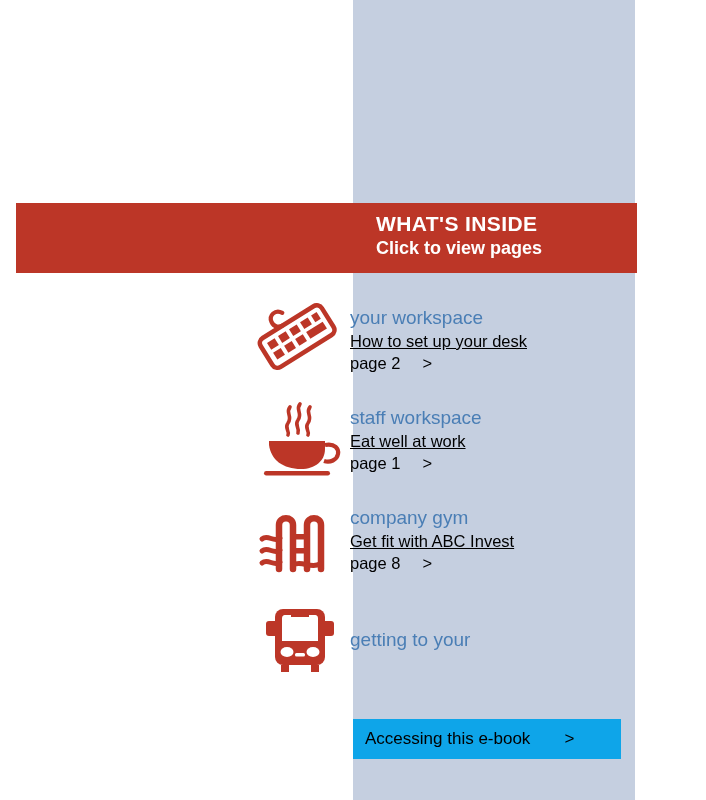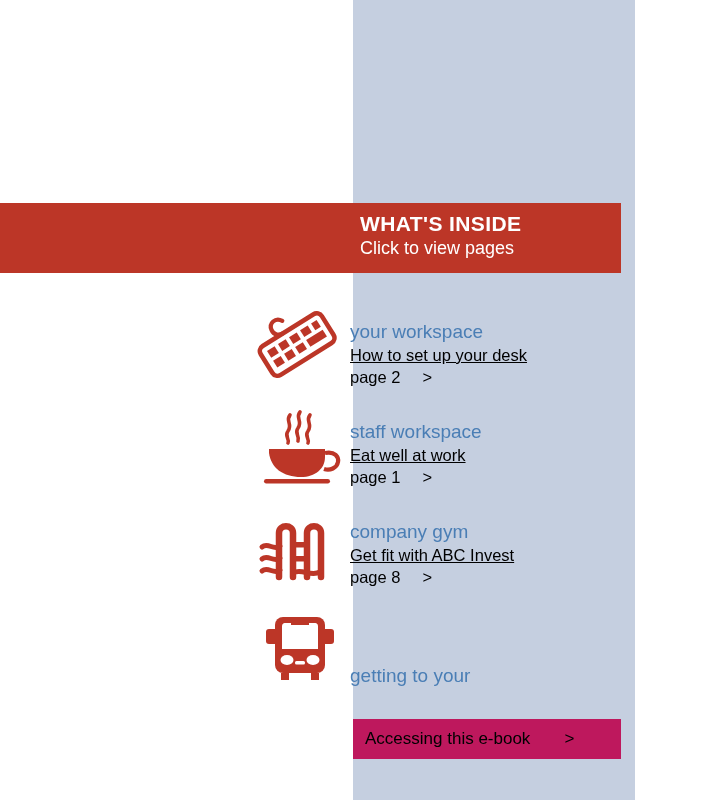--- a/index.html
+++ b/index.html
@@ -21,58 +21,58 @@
     left: 353px;
     top: 0;
     width: 282px;
     height: 800px;
     background: #c5cfe0;
   }
 
   
   #banner {
     position: absolute;
-    left: 0;
+    left: 16px;
     top: 203px;
     width: 621px;
     height: 70px;
     background: #bc3627;
   }
   #banner-text-wrap {
     position: absolute;
     left: 360px;
     top: 8px;
     color: #ffffff;
   }
   #banner-title {
     font-size: 21px;
     font-weight: bold;
     letter-spacing: 0.4px;
     line-height: 25px;
     margin: 0;
   }
   #banner-subtitle {
     font-size: 18px;
-    font-weight: normal;
+    font-weight: bold;
     line-height: 24px;
     margin: 0;
   }
 
   
   #toc-list {
     position: absolute;
     left: 250px;
     top: 288px;
     width: 390px;
   }
   .toc-item {
     position: relative;
     height: 100px;
     display: flex;
-    align-items: flex-end;
+    align-items: center;
   }
   .toc-icon {
     width: 100px;
     height: 80px;
     flex: 0 0 100px;
     display: flex;
     align-items: center;
     justify-content: center;
     margin-top: 4px;
   }
@@ -107,21 +107,21 @@
     font-size: 16.5px;
   }
 
   
   #access-bar {
     position: absolute;
     left: 353px;
     top: 719px;
     width: 268px;
     height: 40px;
-    background: #be185d;
+    background: #0ea5e9;
     display: flex;
     align-items: center;
   }
   #access-label {
     font-size: 17px;
     color: #000000;
     padding-left: 12px;
     white-space: pre;
   }
   #access-chevron {

